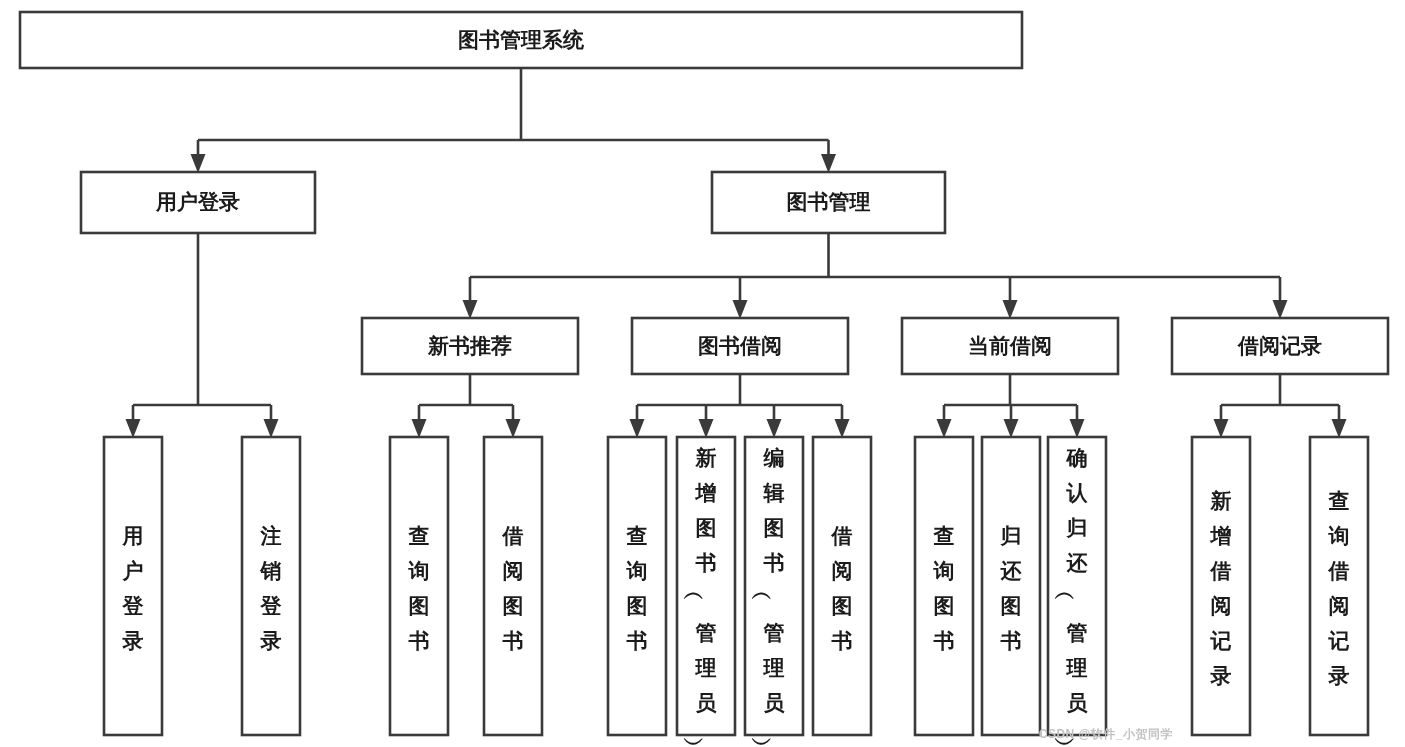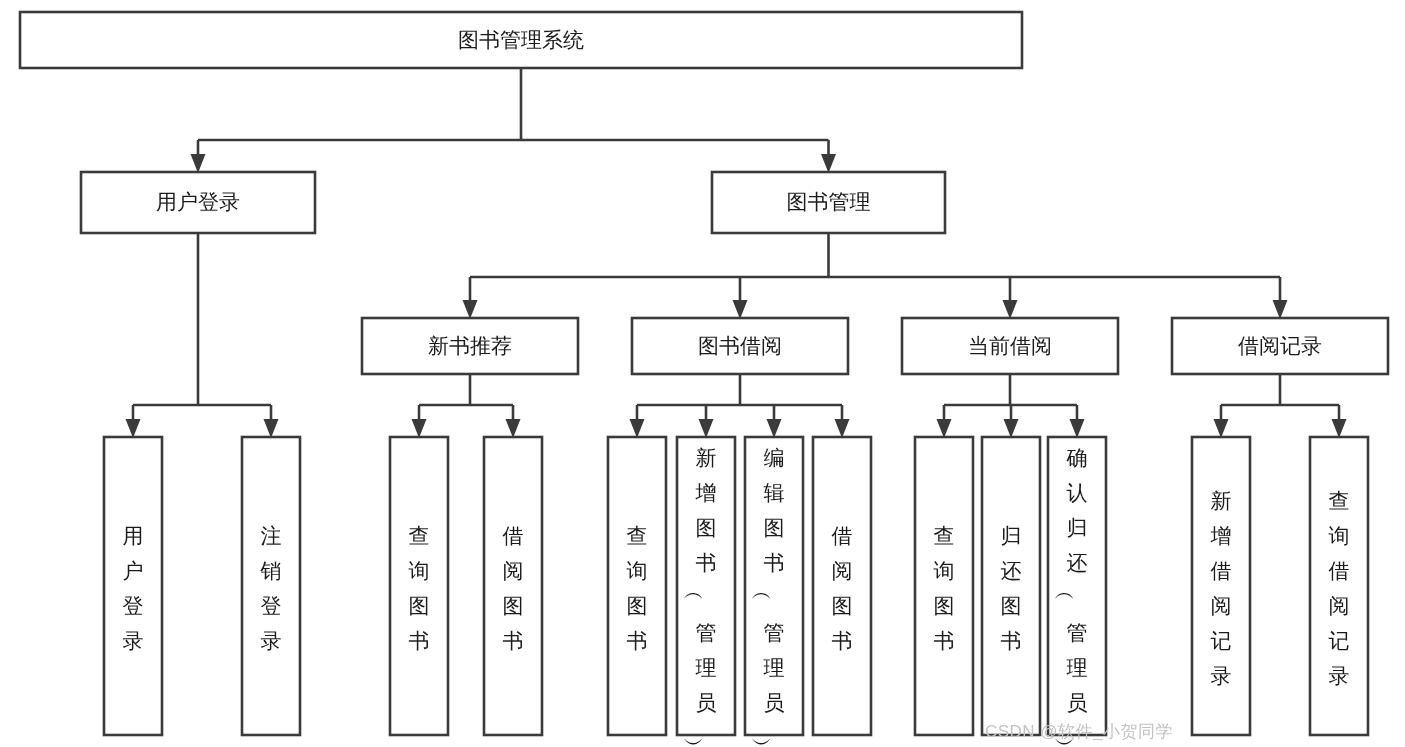--- a/index.html
+++ b/index.html
@@ -12,20 +12,21 @@
     width: 1405px;
     height: 747px;
     font-family: "Liberation Sans", "DejaVu Sans", sans-serif;
     overflow: hidden;
     position: relative;
   }
   #diagram-root {
     position: relative;
     width: 1181px;
     height: 747px;
+    font-weight: bold;
   }
   svg.flowchart {
     position: absolute;
     top: 0;
     left: 0;
     width: 1405px;
     height: 747px;
     display: block;
   }
   .node-box {
@@ -54,21 +55,21 @@
     fill: #1b1b1b;
     font-family: "Liberation Sans", "DejaVu Sans", sans-serif;
     font-size: 21px;
     text-anchor: middle;
   }
   .watermark {
     position: absolute;
     right: 8px;
     bottom: 4px;
     font-family: "Liberation Sans", "DejaVu Sans", sans-serif;
-    font-size: 17px;
+    font-size: 12px;
     color: #c2c2c2;
     letter-spacing: 0.5px;
     white-space: nowrap;
     user-select: none;
   }
 </style>
 </head>
 <body>
 
 <div id="diagram-root">

